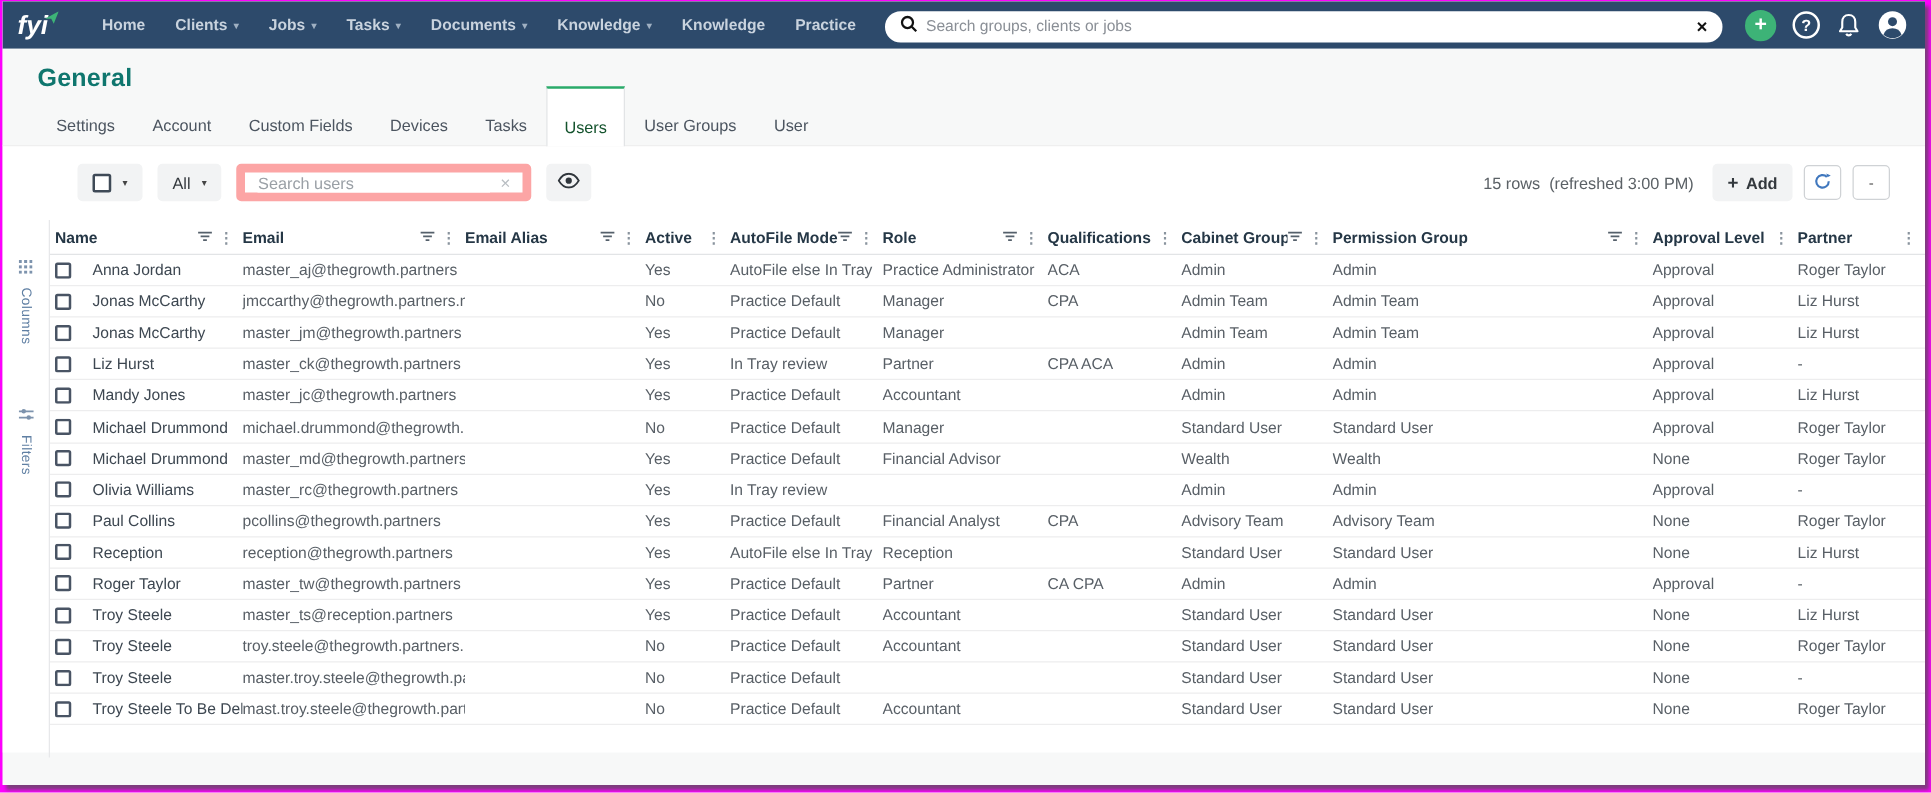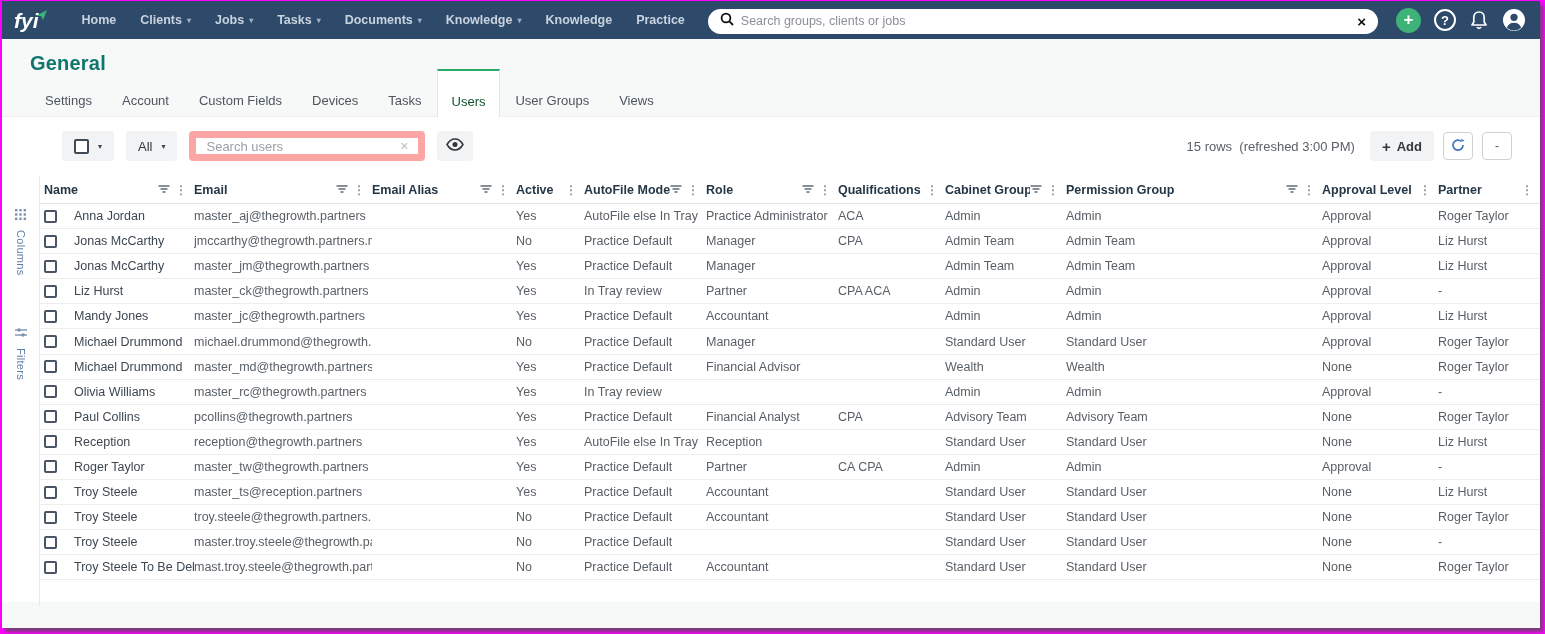--- a/index.html
+++ b/index.html
@@ -200,21 +200,21 @@
   <div class="page-head">
     <div class="page-title">General</div>
     <div class="tabs">
         <div class="tab">Settings</div>
         <div class="tab">Account</div>
         <div class="tab">Custom Fields</div>
         <div class="tab">Devices</div>
         <div class="tab">Tasks</div>
         <div class="tab active">Users</div>
         <div class="tab">User Groups</div>
-        <div class="tab">Views</div>
+        <div class="tab">User</div>
       </div>
   </div>
 
   <div class="content">
 
     <div class="toolbar">
       <div class="tool-left">
         <button class="gray-btn">
           <span class="cb"></span>
           <span class="caret">▾</span>

